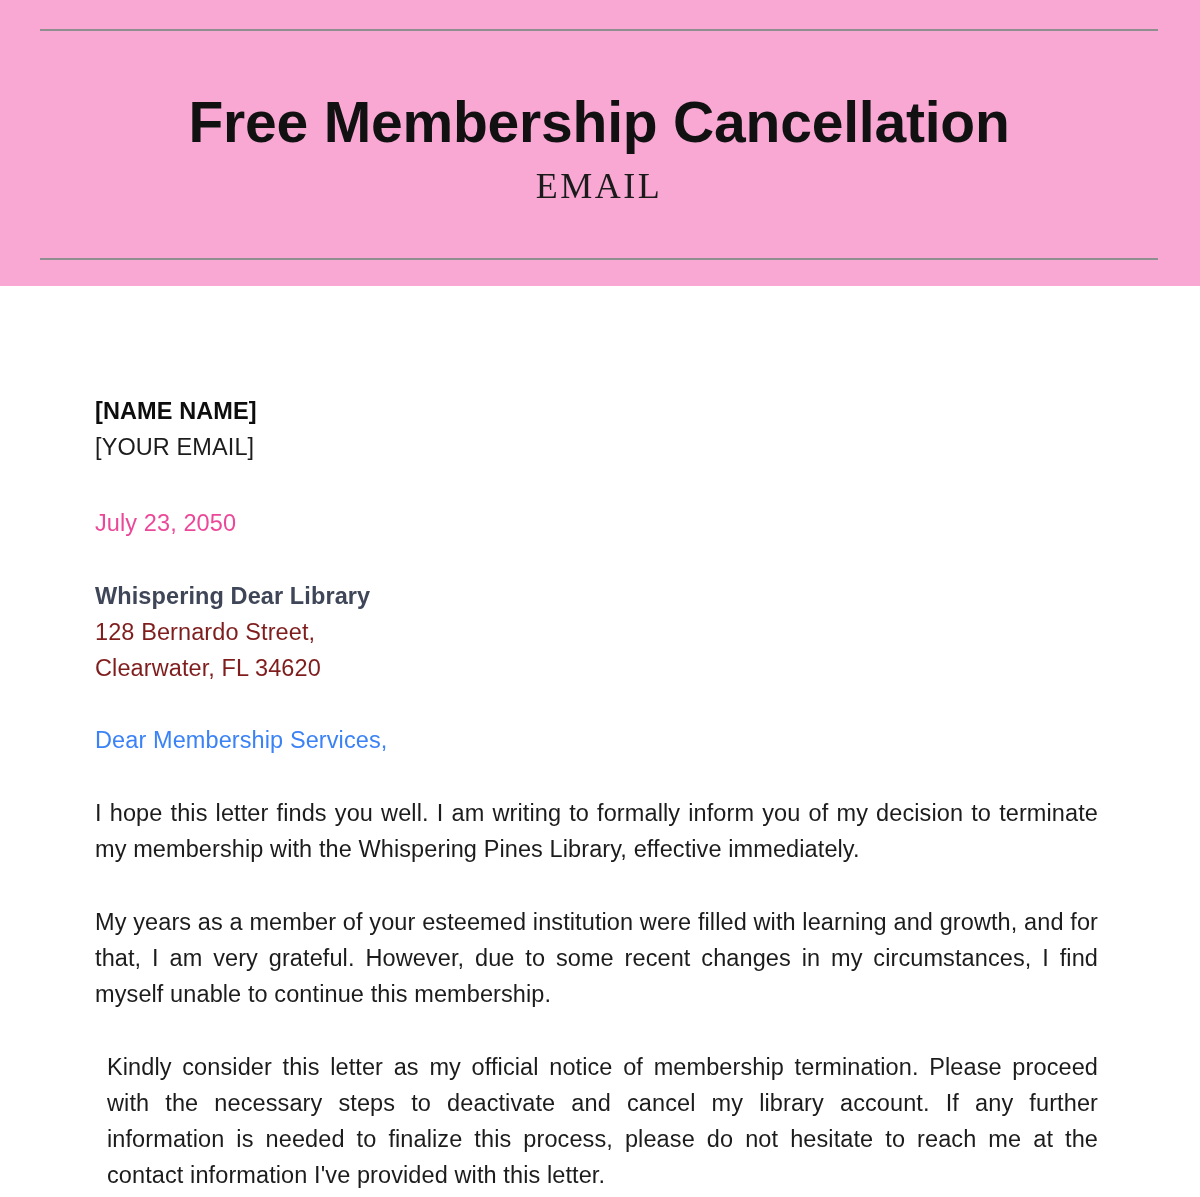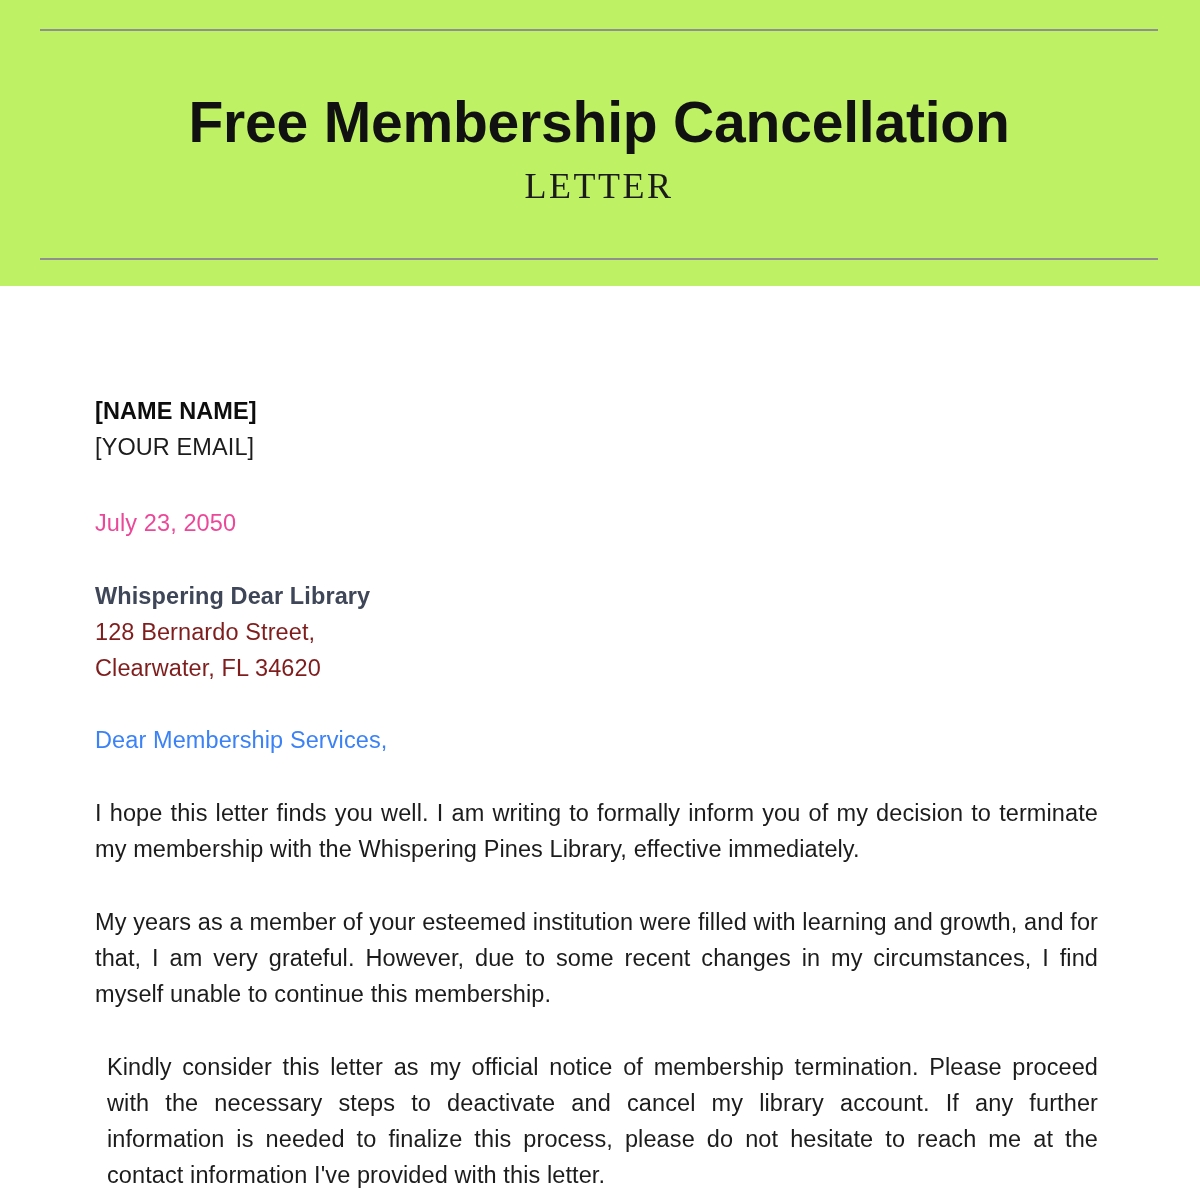--- a/index.html
+++ b/index.html
@@ -20,21 +20,21 @@
     min-height: 1197px;
     background: #ffffff;
     overflow: hidden;
   }
 
   
   .letterhead {
     position: relative;
     width: 1200px;
     height: 286px;
-    background: #bef264;
+    background: #f9a8d4;
     box-sizing: border-box;
   }
 
   .rule {
     position: absolute;
     left: 40px;
     width: 1118px;
     height: 2px;
     background: #8f8f8f;
     border: 0;
@@ -168,21 +168,21 @@
 </style>
 </head>
 <body>
 
 <div class="page">
 
   <header class="letterhead">
     <hr class="rule rule-top">
     <div class="letterhead-inner">
       <h1 class="doc-title">Free Membership Cancellation</h1>
-      <div class="doc-subtitle">LETTER</div>
+      <div class="doc-subtitle">EMAIL</div>
     </div>
     <hr class="rule rule-bottom">
   </header>
 
   <main class="letter-body">
 
     <div class="sender-block">
       <span class="sender-name">[NAME NAME]</span>
       <span class="sender-email">[YOUR EMAIL]</span>
     </div>

